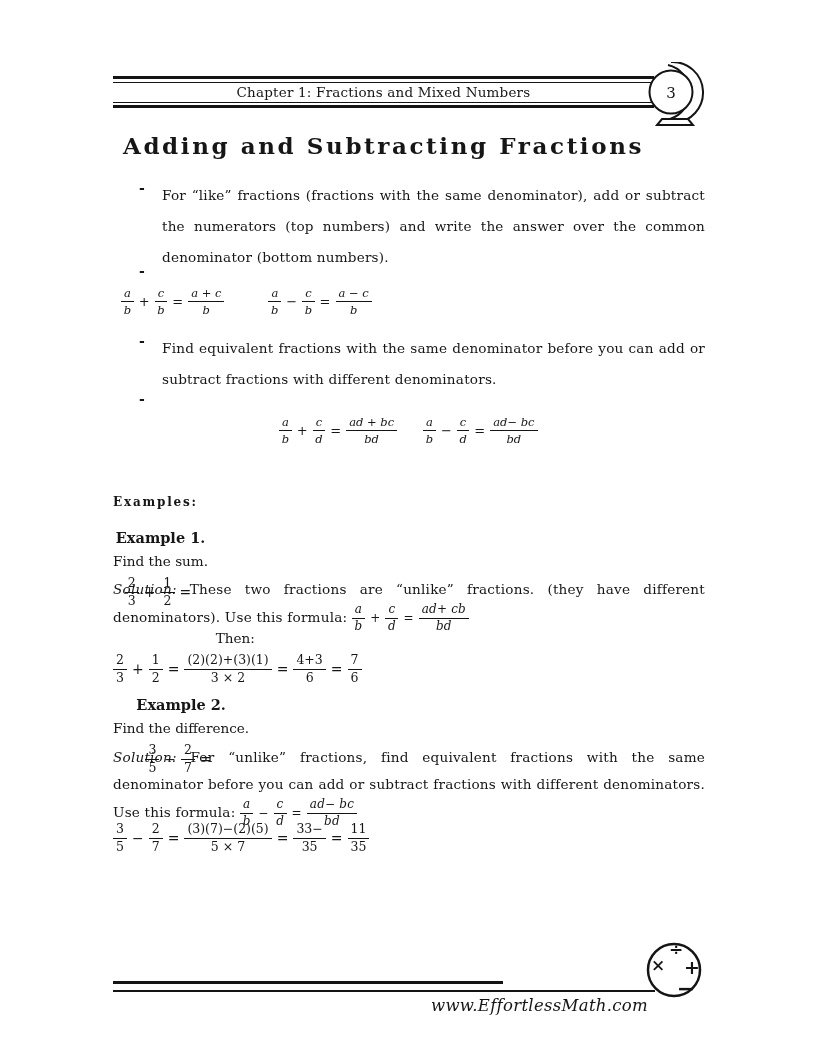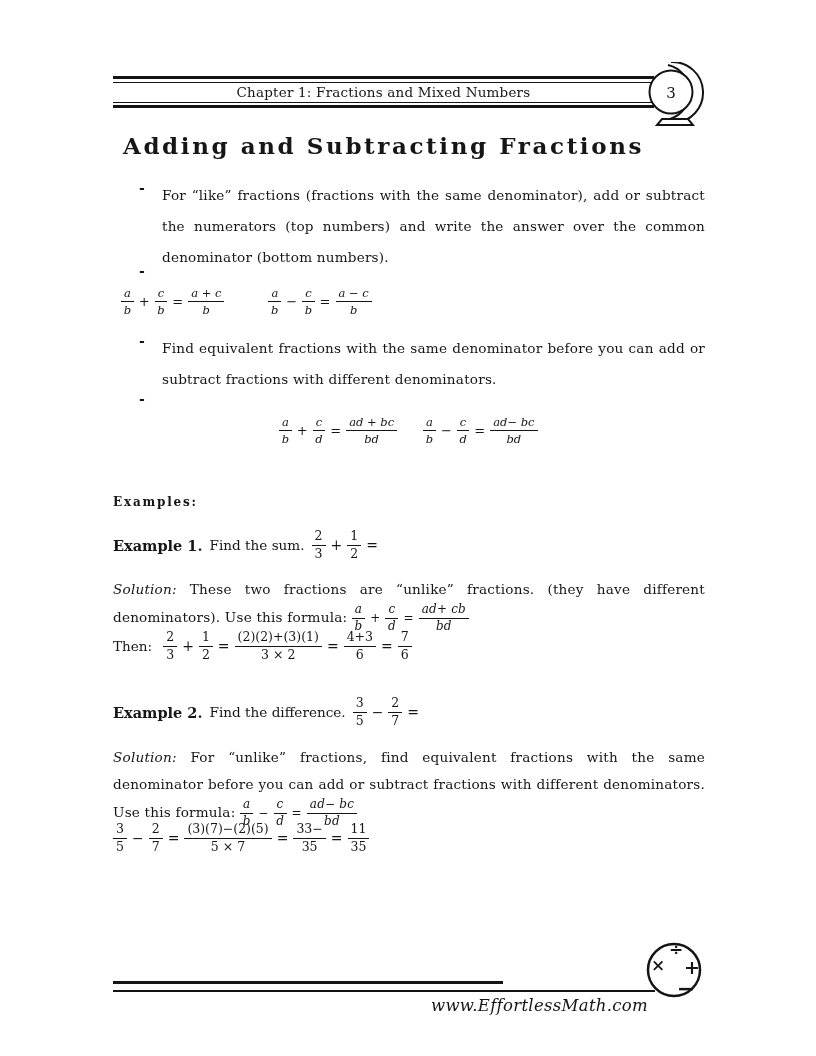--- a/index.html
+++ b/index.html
@@ -18,21 +18,21 @@
   
   .m{display:inline-flex;align-items:center;font-family:"DejaVu Serif",serif;}
   .fr{display:inline-flex;flex-direction:column;text-align:center;vertical-align:middle;}
   .fr .nu{border-bottom:1.7px solid #141414;padding:0 3px 1.5px;line-height:1.12;white-space:nowrap;}
   .fr .de{padding-top:1.5px;line-height:1.12;white-space:nowrap;}
   .it{font-style:italic;}
   .op{padding:0 5px;white-space:nowrap;}
   .m-sm{font-size:11.5px;} .m-sm .op{font-size:13px;}
   .m-md{font-size:12.5px;} .m-md .op{font-size:14px;}
   .m-in{font-size:12px;vertical-align:middle;}
-  .exrow{display:flex;align-items:center;gap:7px;}
+  .exrow{display:flex;align-items:center;gap:7px;flex-direction:column;}
   .exlabel{font-weight:bold;font-size:14.5px;white-space:nowrap;}
   .exprompt{font-size:13.6px;white-space:nowrap;text-align:right;}
   .worklabel{font-size:13.6px;margin-right:4px;white-space:nowrap;}
   .site{font-style:italic;font-size:16.5px;text-align:right;letter-spacing:.3px;margin-top:35px;}
 </style>
 </head>
 <body>
 
 <div class="page">
 

